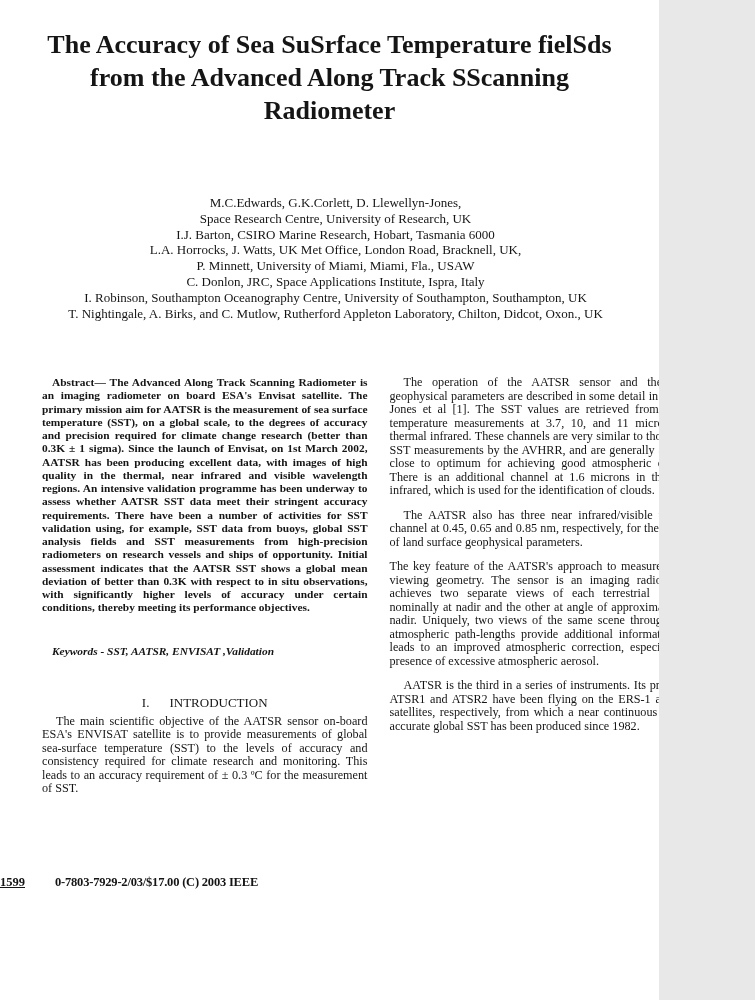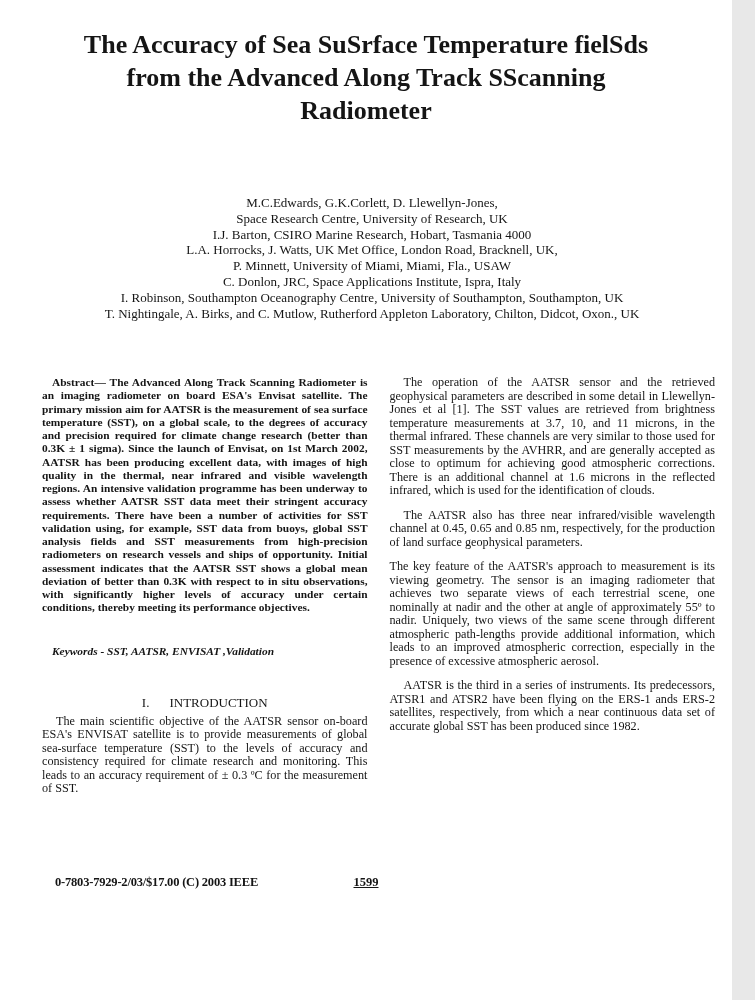--- a/index.html
+++ b/index.html
@@ -1,17 +1,17 @@
 <!DOCTYPE html>
 <html><head>
 <meta charset="utf-8">
 <style>
   html, body { margin: 0; padding: 0; background: #e8e8e8; }
   .page {
-    width: 732px;
+    width: 659px;
     height: 1000px;
     position: relative;
     background: #ffffff;
     font-family: "Liberation Serif", serif;
     color: #151515;
     overflow: hidden;
   }
   .title-block {
     position: absolute;
     top: 28px;
@@ -75,37 +75,37 @@
   .footer {
     position: absolute;
     top: 875px;
     left: 0;
     width: 100%;
     height: 20px;
     font-size: 12.5px;
     font-weight: 700;
   }
   .copyright { position: absolute; left: 55px; top: 0; letter-spacing: -0.2px; }
-  .page-number { position: absolute; left: 0; right: 0; top: 0; text-align: center; text-decoration: underline; }
+  .page-number { position: absolute; left: 0; right: 0; top: 0; text-align: left; text-decoration: underline; }
 </style>
 </head>
 <body>
 
 <div class="page">
 
   <div class="title-block">
     <div>The Accuracy of Sea SuSrface Temperature fielSds</div>
     <div>from the Advanced Along Track SScanning</div>
     <div>Radiometer</div>
   </div>
 
   <div class="authors-block">
     <div>M.C.Edwards, G.K.Corlett, D. Llewellyn-Jones,</div>
     <div>Space Research Centre, University of Research, UK</div>
-    <div>I.J. Barton, CSIRO Marine Research, Hobart, Tasmania 4000</div>
+    <div>I.J. Barton, CSIRO Marine Research, Hobart, Tasmania 6000</div>
     <div>L.A. Horrocks, J. Watts, UK Met Office, London Road, Bracknell, UK,</div>
     <div>P. Minnett, University of Miami, Miami, Fla., USAW</div>
     <div>C. Donlon, JRC, Space Applications Institute, Ispra, Italy</div>
     <div>I. Robinson, Southampton Oceanography Centre, University of Southampton, Southampton, UK</div>
     <div>T. Nightingale, A. Birks, and C. Mutlow, Rutherford Appleton Laboratory, Chilton, Didcot, Oxon., UK</div>
   </div>
 
   <div class="columns">
     <div class="col col-left">
       <p class="abstract">Abstract— The Advanced Along Track Scanning Radiometer is an imaging radiometer on board ESA's Envisat satellite. The primary mission aim for AATSR is the measurement of sea surface temperature (SST), on a global scale, to the degrees of accuracy and precision required for climate change research (better than 0.3K ± 1 sigma). Since the launch of Envisat, on 1st March 2002, AATSR has been producing excellent data, with images of high quality in the thermal, near infrared and visible wavelength regions. An intensive validation programme has been underway to assess whether AATSR SST data meet their stringent accuracy requirements. There have been a number of activities for SST validation using, for example, SST data from buoys, global SST analysis fields and SST measurements from high-precision radiometers on research vessels and ships of opportunity. Initial assessment indicates that the AATSR SST shows a global mean deviation of better than 0.3K with respect to in situ observations, with significantly higher levels of accuracy under certain conditions, thereby meeting its performance objectives.</p>

